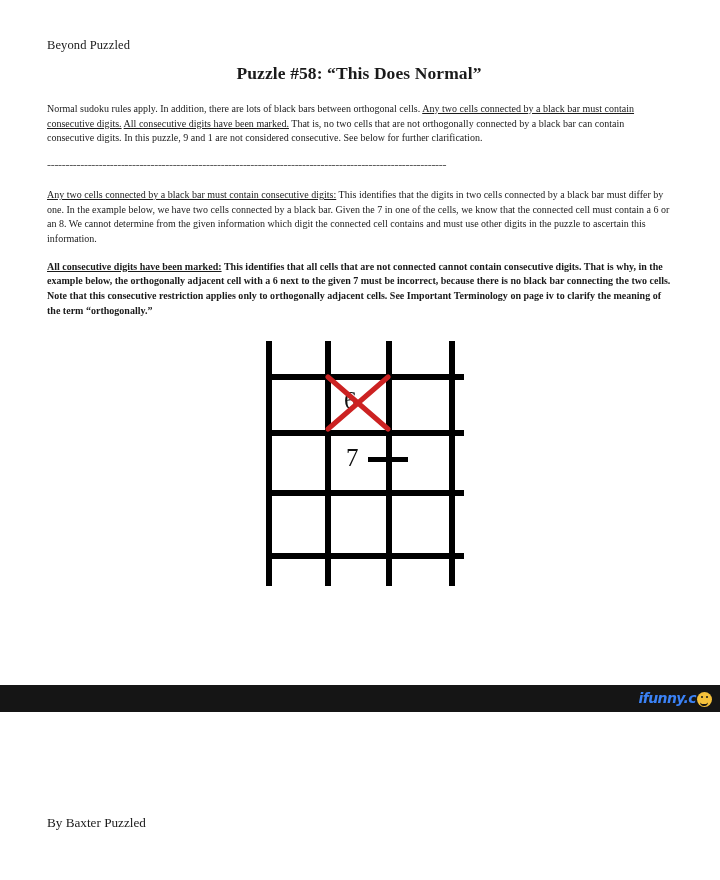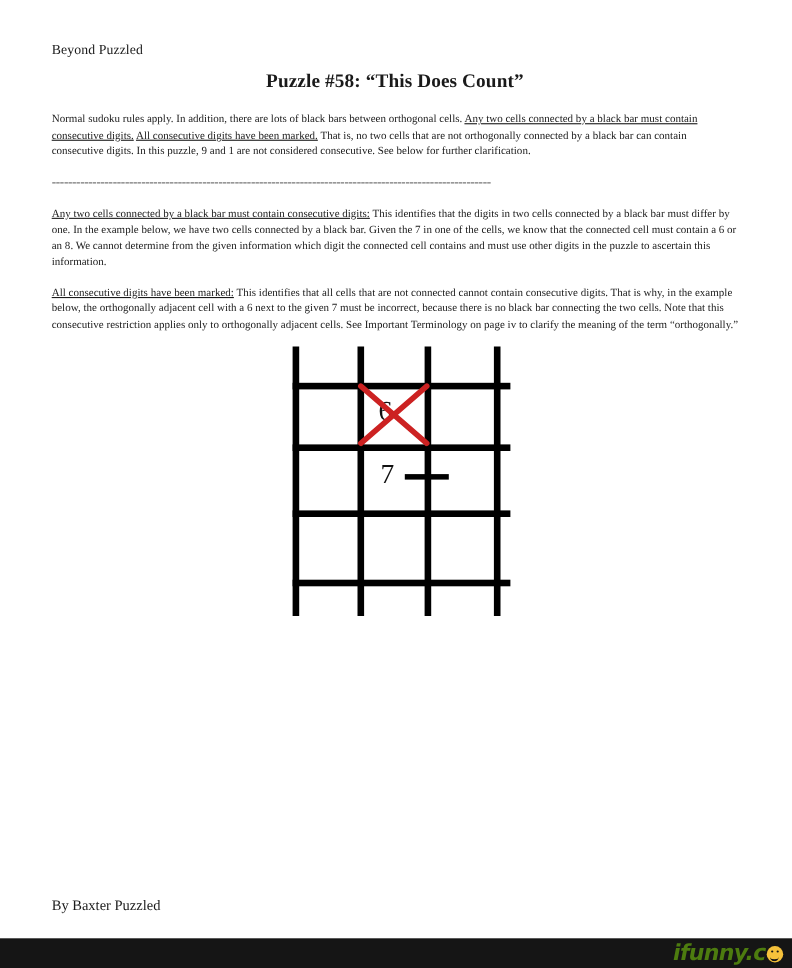--- a/index.html
+++ b/index.html
@@ -13,21 +13,21 @@
     background: #ffffff;
     font-family: "Liberation Serif", "DejaVu Serif", serif;
     color: #1a1a1a;
     overflow: hidden;
     position: relative;
   }
   .page {
     position: absolute;
     left: 0; top: 0;
     width: 720px;
-    height: 880px;
+    height: 712px;
     box-sizing: border-box;
     padding: 0;
   }
   .content {
     position: absolute;
     left: 47px;
     top: 38px;
     width: 624px;
   }
 
@@ -46,21 +46,21 @@
     letter-spacing: 0.1px;
   }
 
   p.body-text {
     font-size: 10px;
     line-height: 1.47;
     margin: 0 0 13px 0;
     text-align: left;
     letter-spacing: 0.01px;
   }
-  p.body-text.tight { margin-bottom: 11px; }
+  p.body-text.tight { margin-bottom: 23px; font-weight: bold; }
 
   .u { text-decoration: underline; }
 
   .divider {
     font-size: 12px;
     line-height: 1;
     color: #555;
     letter-spacing: -0.3px;
     margin: 5px 0 16px 0;
     white-space: nowrap;
@@ -130,22 +130,22 @@
     height: 27px;
     background: #151515;
   }
   .watermark-text {
     position: absolute;
     right: 8px;
     top: 1px;
     font-family: "DejaVu Sans", sans-serif;
     font-weight: bold;
     font-style: italic;
-    font-size: 20px;
-    color: #4d7c0f;
+    font-size: 14px;
+    color: #3b82f6;
     letter-spacing: -0.6px;
     line-height: 25px;
     display: flex;
     align-items: center;
   }
   .smiley {
     display: inline-block;
     width: 15px;
     height: 15px;
     border-radius: 50%;
@@ -174,21 +174,21 @@
 </style>
 </head>
 <body>
 
 <div class="page">
 
   <div class="content">
 
     <div class="kicker">Beyond Puzzled</div>
 
-    <h1 class="doc-title">Puzzle #58: “This Does Count”</h1>
+    <h1 class="doc-title">Puzzle #58: “This Does Normal”</h1>
 
     <p class="body-text"><span>Normal sudoku rules apply. In addition, there are lots of black bars between orthogonal cells. </span><span class="u">Any two cells connected by a black bar must contain consecutive digits.</span><span> </span><span class="u">All consecutive digits have been marked.</span><span> That is, no two cells that are not orthogonally connected by a black bar can contain consecutive digits. In this puzzle, 9 and 1 are not considered consecutive. See below for further clarification.</span></p>
 
     <div class="divider">------------------------------------------------------------------------------------------------------------</div>
 
     <p class="body-text"><span class="u">Any two cells connected by a black bar must contain consecutive digits:</span><span> This identifies that the digits in two cells connected by a black bar must differ by one. In the example below, we have two cells connected by a black bar. Given the 7 in one of the cells, we know that the connected cell must contain a 6 or an 8. We cannot determine from the given information which digit the connected cell contains and must use other digits in the puzzle to ascertain this information.</span></p>
 
     <p class="body-text tight"><span class="u">All consecutive digits have been marked:</span><span> This identifies that all cells that are not connected cannot contain consecutive digits. That is why, in the example below, the orthogonally adjacent cell with a 6 next to the given 7 must be incorrect, because there is no black bar connecting the two cells. Note that this consecutive restriction applies only to orthogonally adjacent cells. See Important Terminology on page iv to clarify the meaning of the term “orthogonally.”</span></p>
 
     <div class="diagram-wrap">

